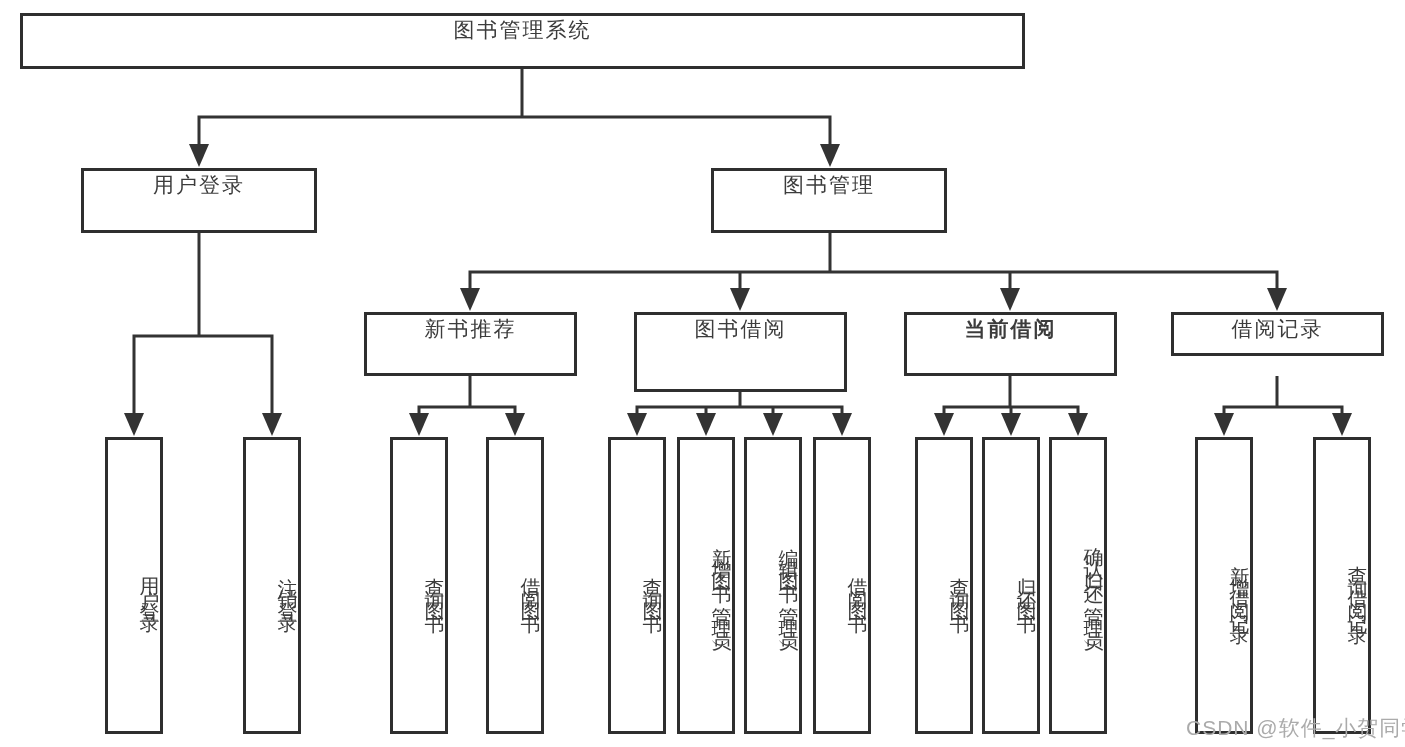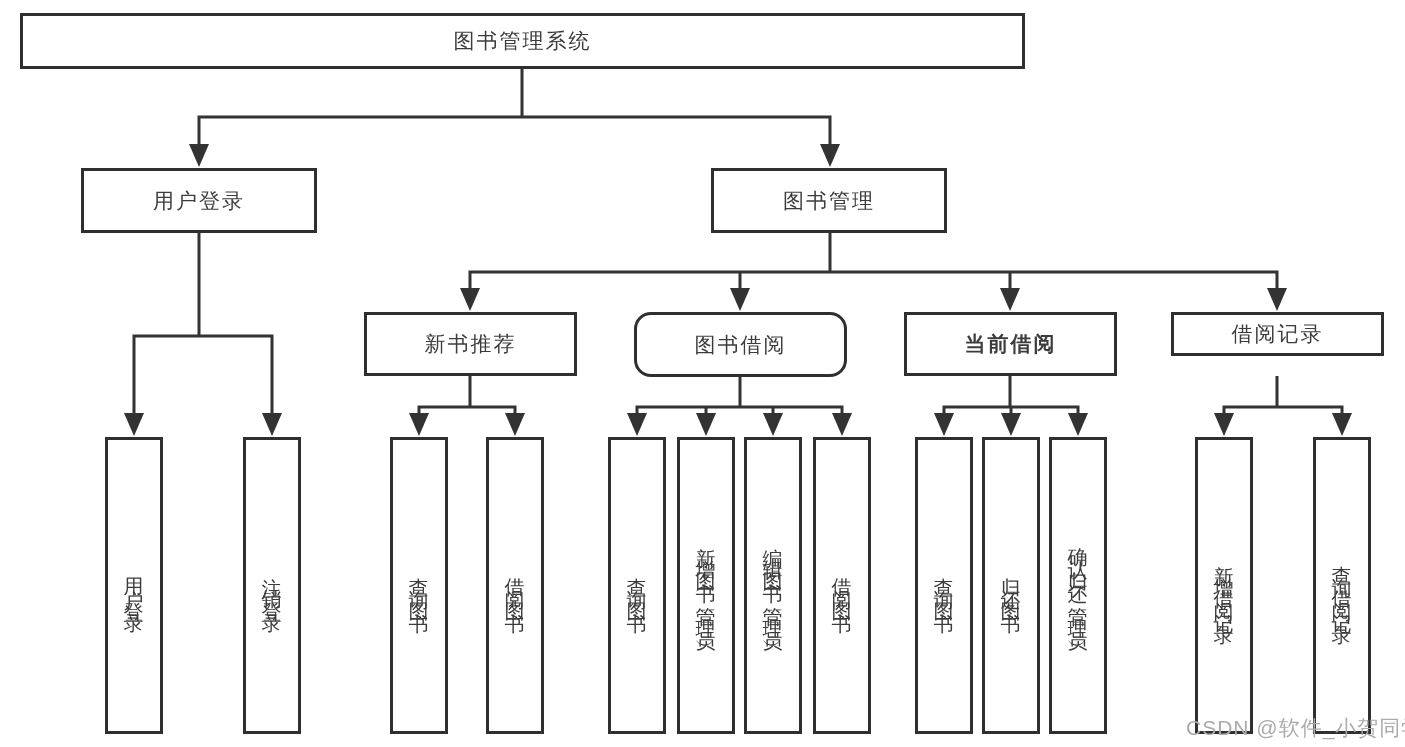--- a/index.html
+++ b/index.html
@@ -17,38 +17,38 @@
     left: 0; top: 0;
     width: 1405px; height: 747px;
     pointer-events: none;
   }
   .box {
     position: absolute;
     box-sizing: border-box;
     border: 3px solid #2f2f2f;
     background: #ffffff;
     display: flex;
-    align-items: center;
+    align-items: flex-start;
     justify-content: center;
     color: #3c3c3c;
   }
   .h { font-size: 21px; letter-spacing: 2px; white-space: nowrap; }
   .v {
     writing-mode: vertical-rl;
     text-orientation: mixed;
     font-size: 20px;
     letter-spacing: 12px;
     line-height: 1;
   }
   
   .root    { left: 20px;   top: 13px;  width: 1005px; height: 56px; }
   .l2-a    { left: 81px;   top: 168px; width: 236px;  height: 65px; }
   .l2-b    { left: 711px;  top: 168px; width: 236px;  height: 65px; }
   .l3-1    { left: 364px;  top: 312px; width: 213px;  height: 64px; }
-  .l3-2    { left: 634px;  top: 312px; width: 213px;  height: 65px; border-radius: 17px; }
+  .l3-2    { left: 634px;  top: 312px; width: 213px;  height: 80px; }
   .l3-3    { left: 904px;  top: 312px; width: 213px;  height: 64px; font-weight: bold; }
   .l3-4    { left: 1171px; top: 312px; width: 213px;  height: 44px; }
   
   .leaf { top: 437px; width: 58px; height: 297px; }
   .a1 { left: 105px; }  .a2 { left: 243px; }
   .b1 { left: 390px; }  .b2 { left: 486px; }
   .c1 { left: 608px; }  .c2 { left: 677px; } .c3 { left: 744px; } .c4 { left: 813px; }
   .d1 { left: 915px; }  .d2 { left: 982px; } .d3 { left: 1049px; }
   .e1 { left: 1195px; } .e2 { left: 1313px; }
   #watermark {

